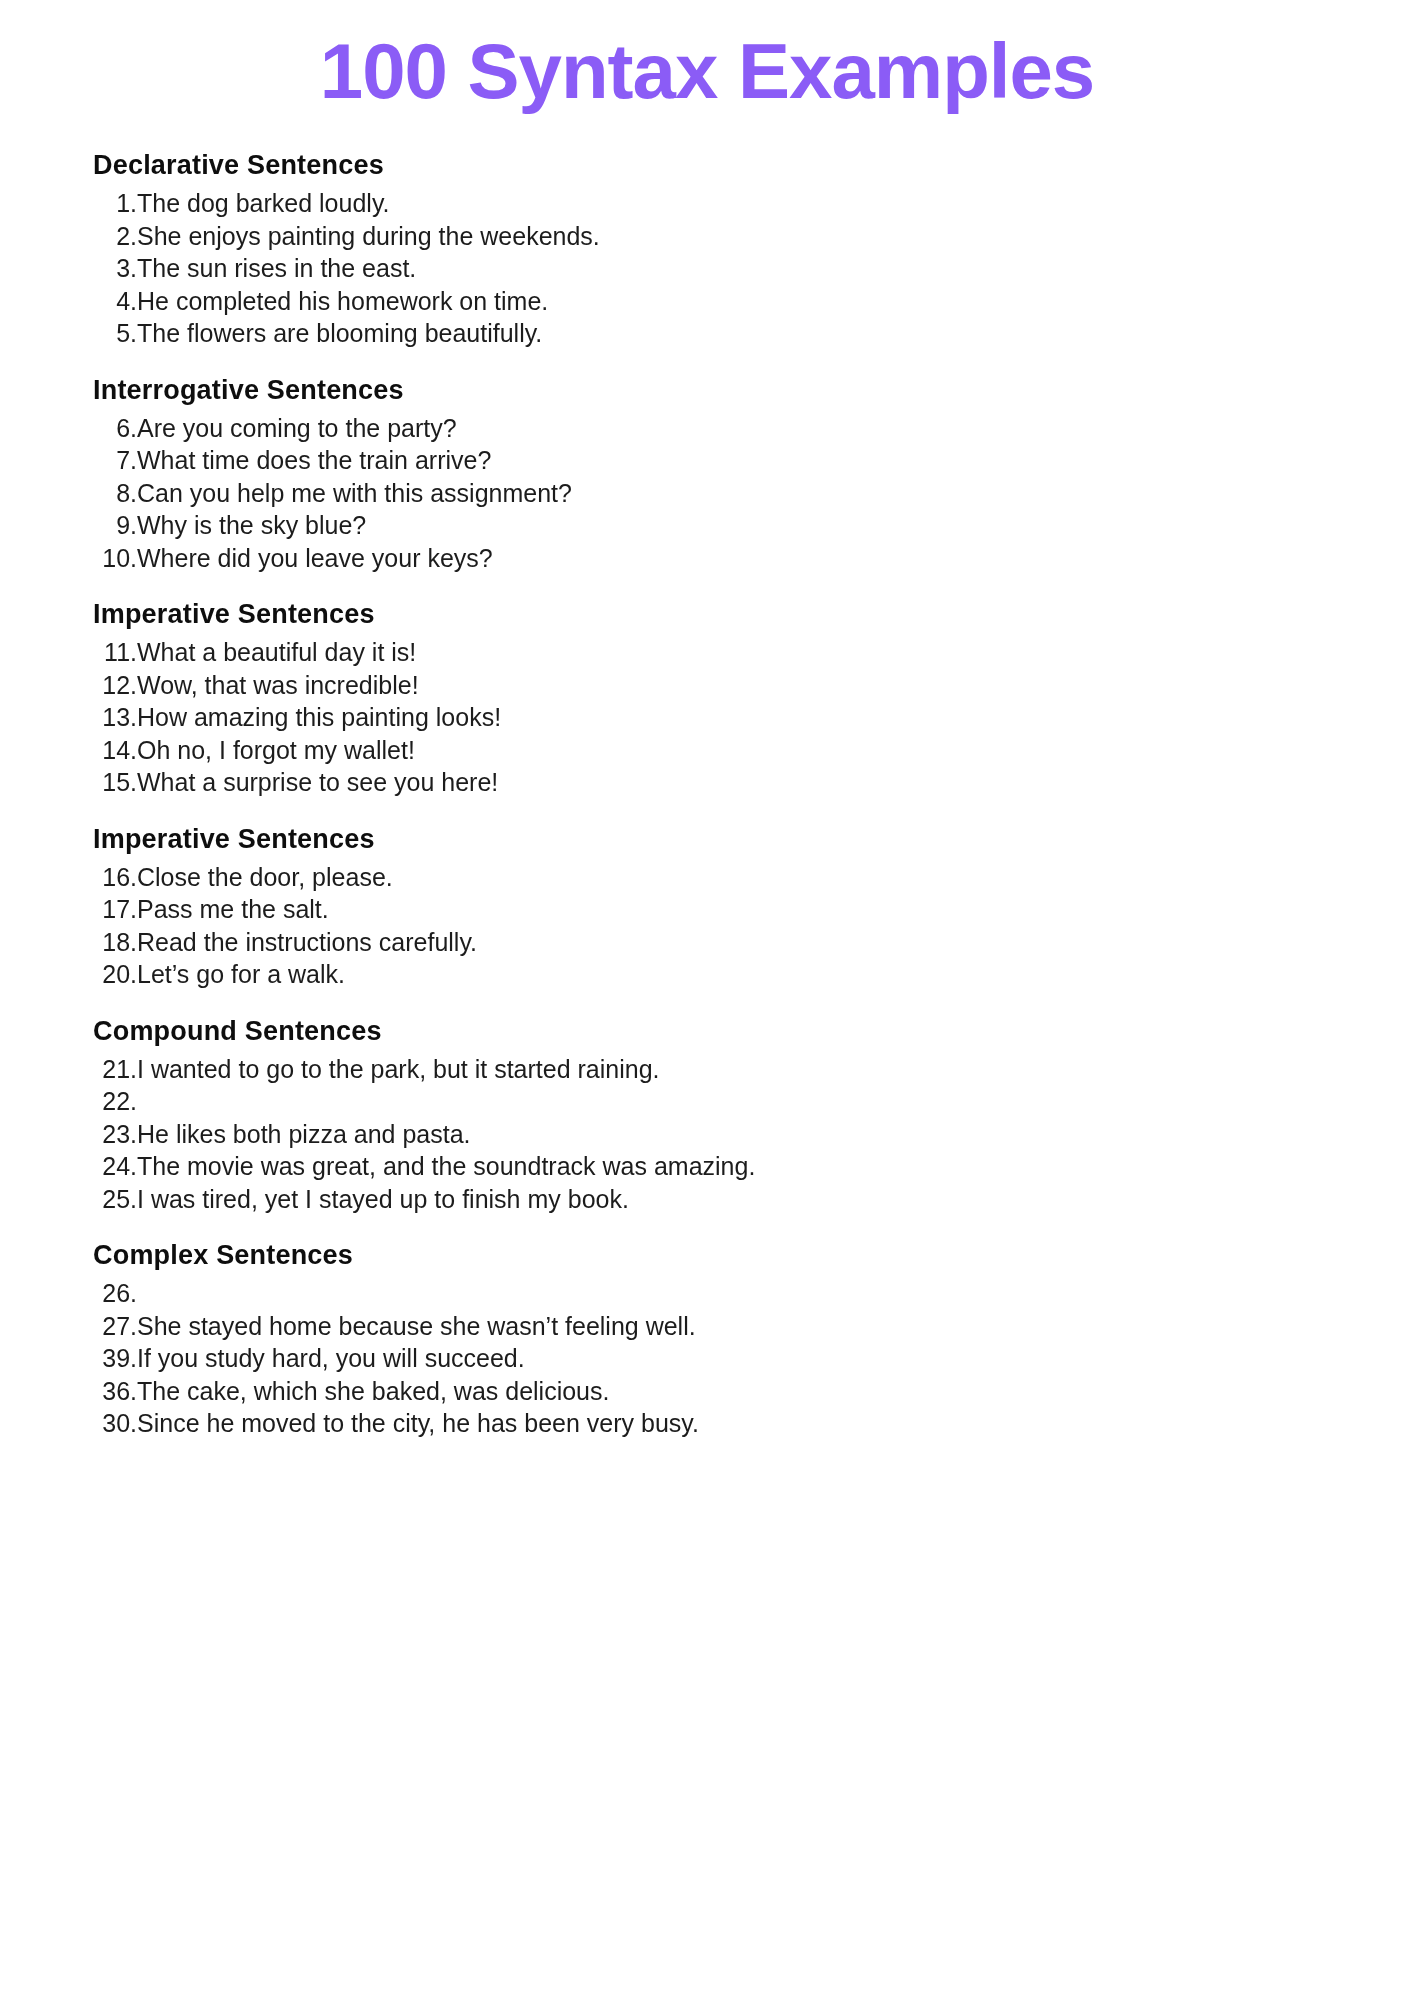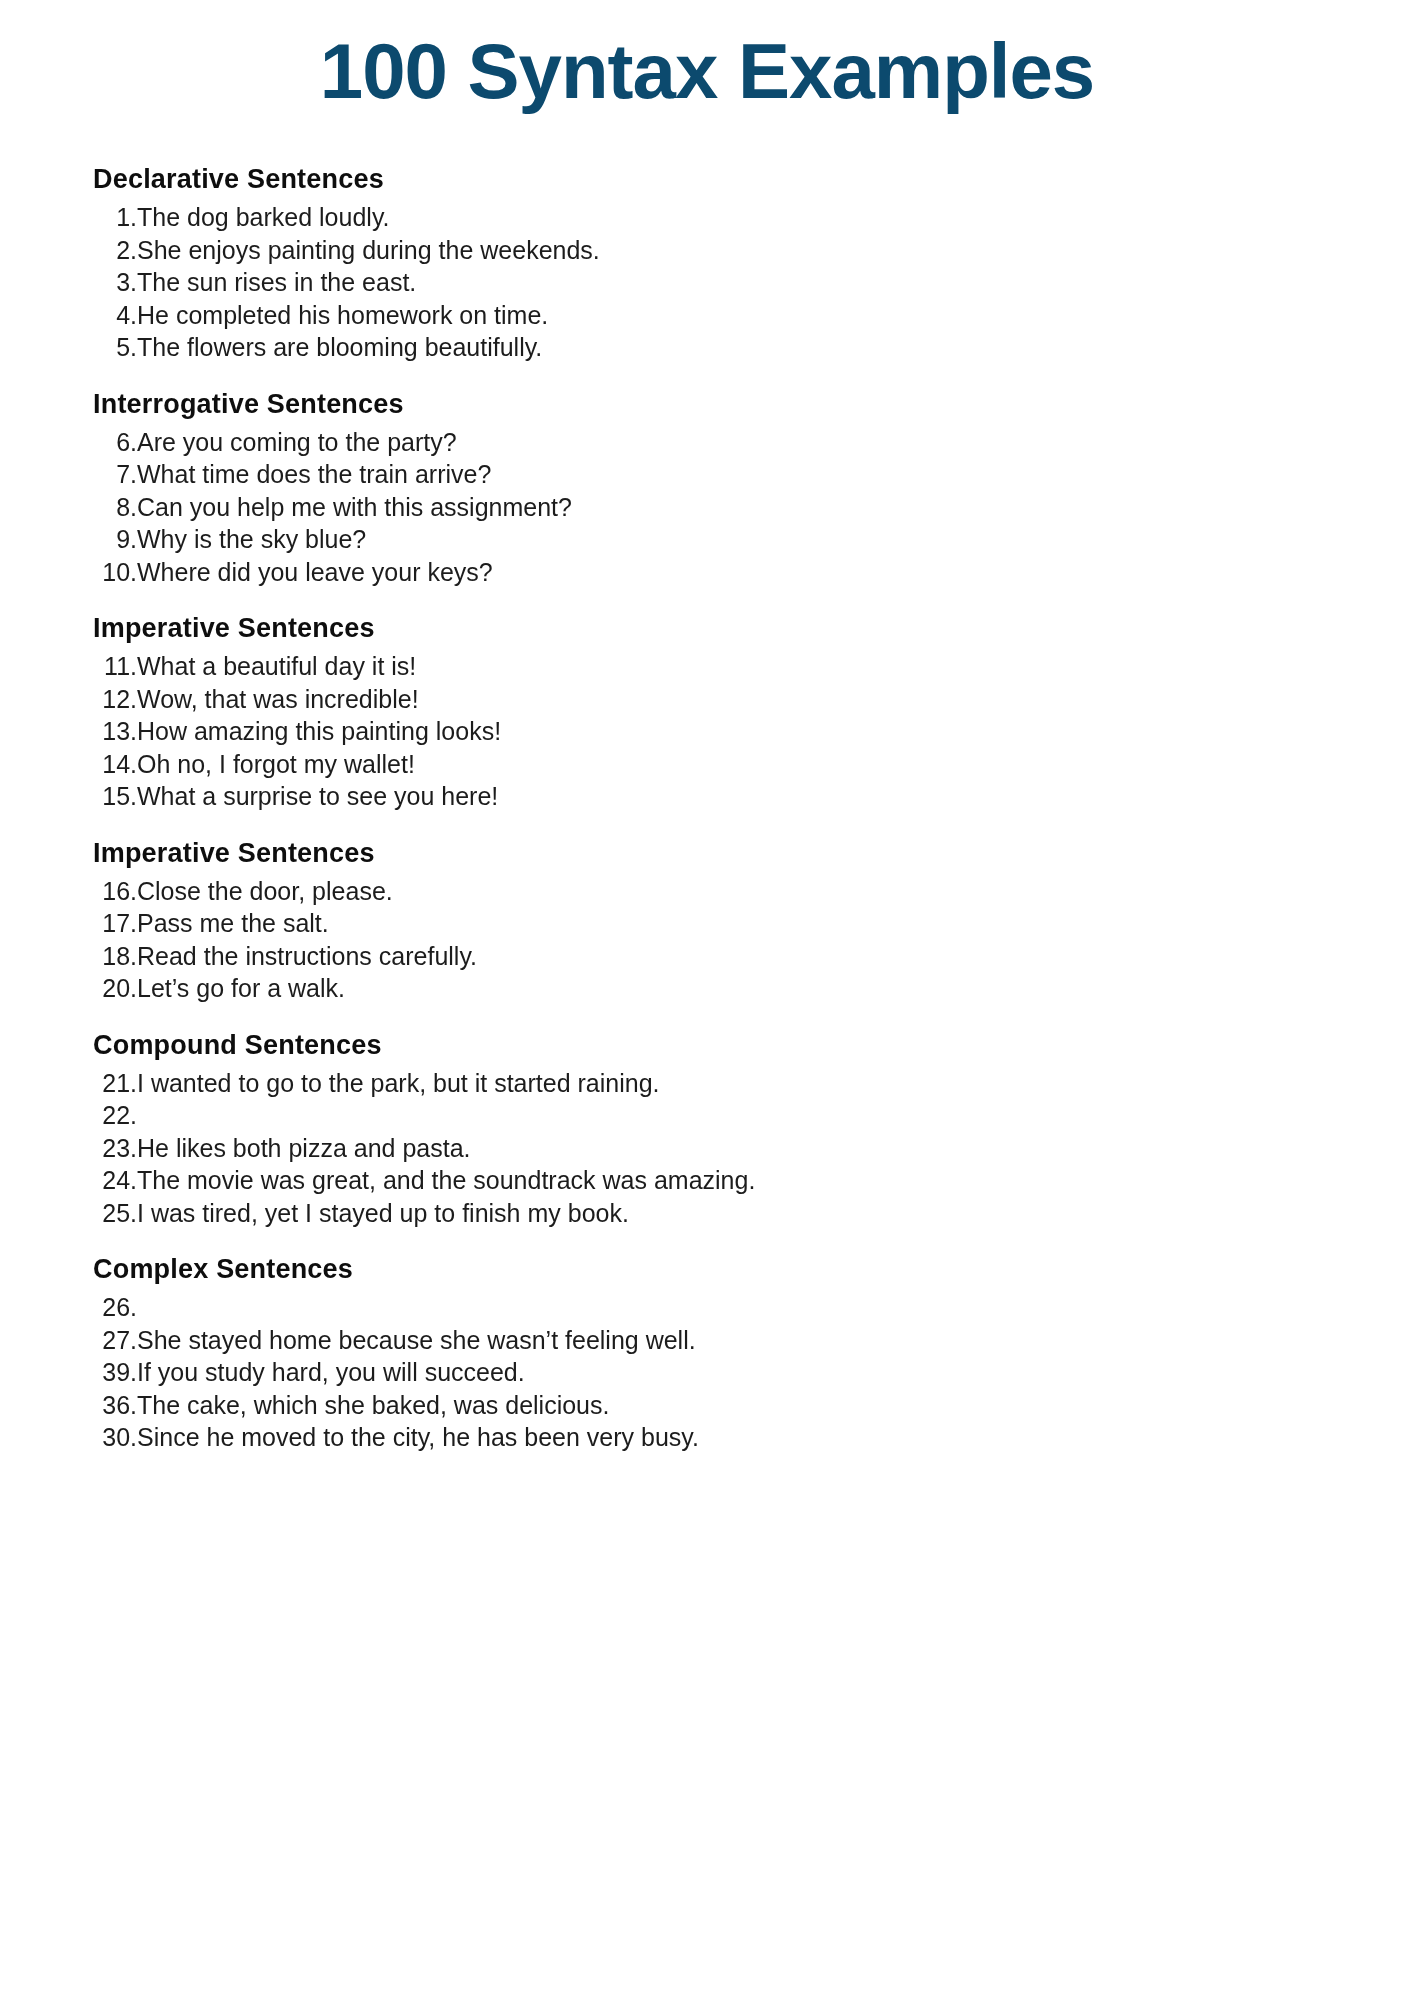--- a/index.html
+++ b/index.html
@@ -20,24 +20,24 @@
     background: #ffffff;
     box-sizing: border-box;
   }
   .title {
     margin: 28px 40px 0 40px;
     text-align: center;
     font-size: 78px;
     line-height: 86px;
     font-weight: 800;
     letter-spacing: -1px;
-    color: #0c4a6e;
+    color: #8b5cf6;
   }
   .content {
-    margin-top: 48px;
+    margin-top: 34px;
     padding-left: 93px;
     padding-right: 68px;
   }
   .section-heading {
     font-size: 27px;
     line-height: 34px;
     font-weight: 700;
     color: #0e0e0e;
     margin-top: 23px;
     margin-bottom: 5px;

